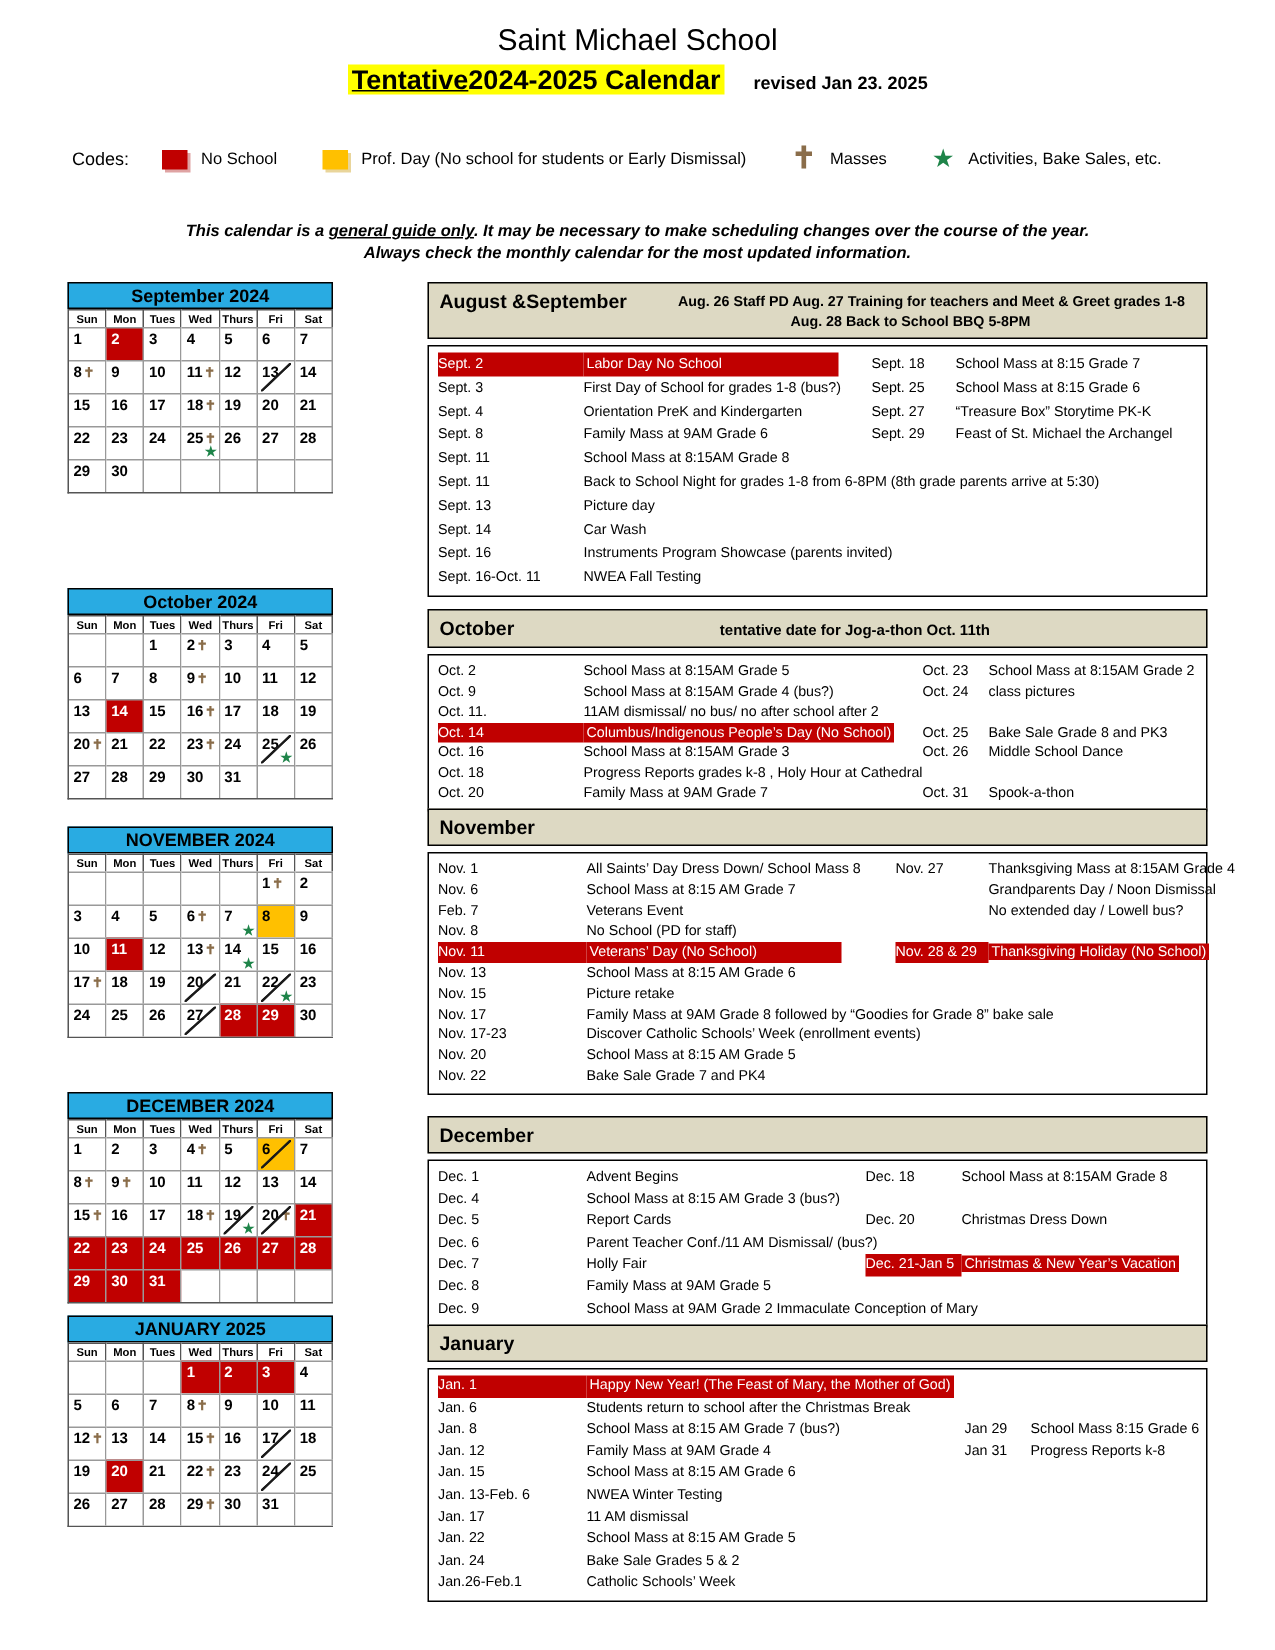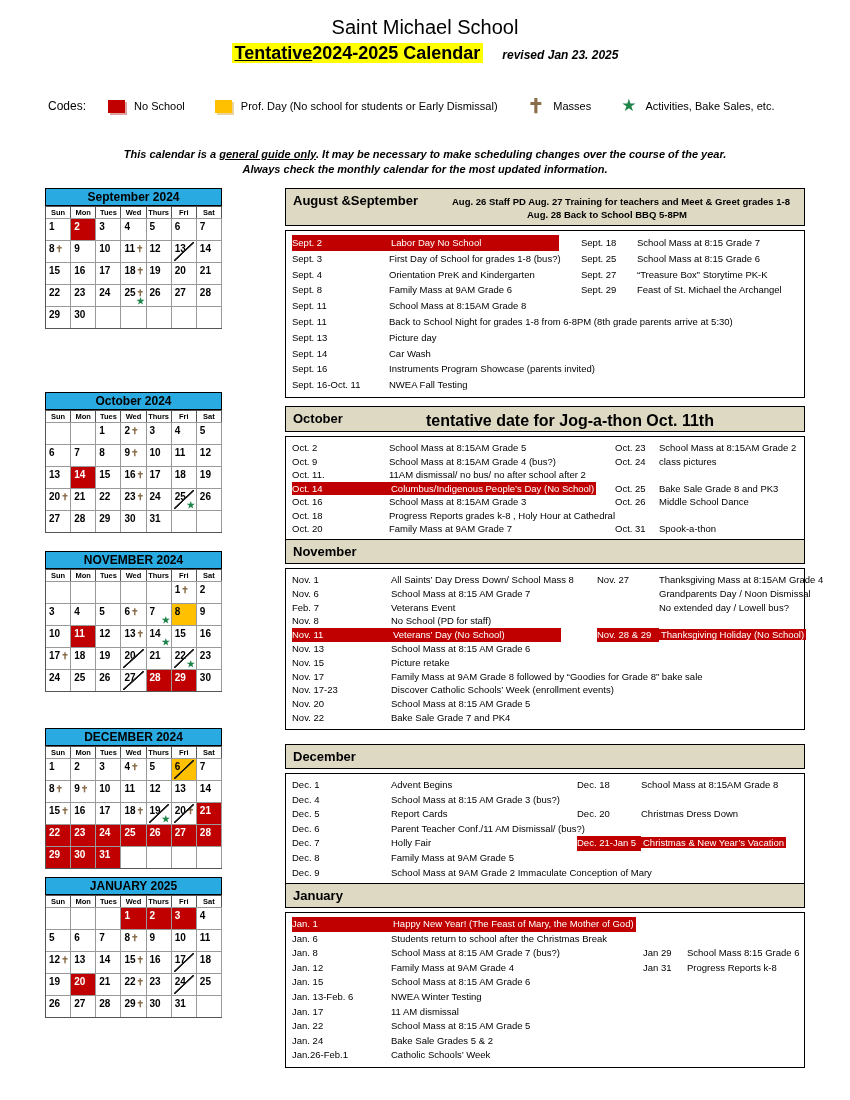--- a/index.html
+++ b/index.html
@@ -5,21 +5,21 @@
 <style>
   * { margin:0; padding:0; box-sizing:border-box; }
   html,body { background:#ffffff; }
   .page { position:relative; width:850px; height:1100px; background:#fff;
           font-family:"Liberation Sans", sans-serif; color:#000; overflow:hidden; }
 
   .main-title { position:absolute; top:16px; left:0; width:100%; text-align:center; font-size:20px; }
   .subtitle { position:absolute; top:43px; left:0; width:100%; text-align:center; }
   .subtitle .hl-yellow { background:#FFFF00; font-weight:bold; font-size:18px; padding:0 3px; }
   .u { text-decoration:underline; }
-  .revised { font-style:italic; font-weight:bold; font-size:12px; margin-left:19px;text-align:center; }
+  .revised { font-weight:bold; font-size:12px; margin-left:19px;text-align:center; }
 
   .codes { position:absolute; top:99px; left:48px; display:flex; align-items:center; gap:22px; font-size:11px; }
   .codes-label { font-size:12px;text-align:center; }
   .legend-items { display:flex; align-items:center; gap:30px; }
   .legend-item { display:flex; align-items:center; gap:9px; }
   .licon { display:inline-block; }
   .licon.red-box { width:17px; height:13px; background:#C00000; box-shadow:2px 2px 0 #dfa3a3; }
   .licon.yellow-box { width:17px; height:13px; background:#FFC000; box-shadow:2px 2px 0 #e9d59b; }
   .licon.cross { color:#8a6d4a; font-size:20px; line-height:14px; font-weight:bold; }
   .licon.star { color:#1E8449; font-size:17px; line-height:14px; }
@@ -49,21 +49,21 @@
   
   .right-col { position:absolute; left:285px; top:0; width:520px; height:1100px; }
   .section { position:absolute; left:0; width:520px; }
   .sec-0 { top:188px; } .sec-1 { top:406px; } .sec-2 { top:539px; } .sec-3 { top:744px; } .sec-4 { top:883px; }
   .sec-header { background:#DDD9C3; border:1px solid #000; display:flex; align-items:flex-start;
                 padding:4px 7px; min-height:23px; }
   .sec-title { font-weight:bold; font-size:13px; }
   .sec-notes { font-size:9.5px; font-weight:bold; line-height:13px; padding-top:2px; }
   .sec-0 .sec-notes { margin-left:34px; }
   .sec-0 .sec-note-line.n1 { margin-left:75px; }
-  .sec-1 .sec-notes { margin:1px auto 0; font-size:16px; }
+  .sec-1 .sec-notes { margin:1px auto 0; font-size:10px; }
   .events { margin-top:4px; border:1px solid #000; padding:4px 6px; background:#fff; }
   .erow { display:grid; }
   .sec-0 .erow { grid-template-columns:97px 192px 56px 1fr; line-height:15.8px; min-height:15.8px; }
   .sec-1 .erow { grid-template-columns:97px 226px 44px 1fr; line-height:13.5px; min-height:13.5px; }
   .sec-2 .erow { grid-template-columns:99px 206px 62px 1fr; line-height:13.8px; min-height:13.8px; }
   .sec-3 .erow { grid-template-columns:99px 186px 64px 1fr; line-height:14.6px; min-height:14.6px; }
   .sec-4 .erow { grid-template-columns:99px 252px 44px 1fr; line-height:14.6px; min-height:14.6px; }
   .ecell { font-size:9.5px; white-space:nowrap; }
   .ecell.cell-hl { background:#C00000; color:#fff; }
   .hl { background:#C00000; color:#fff; padding:0 2px; }

